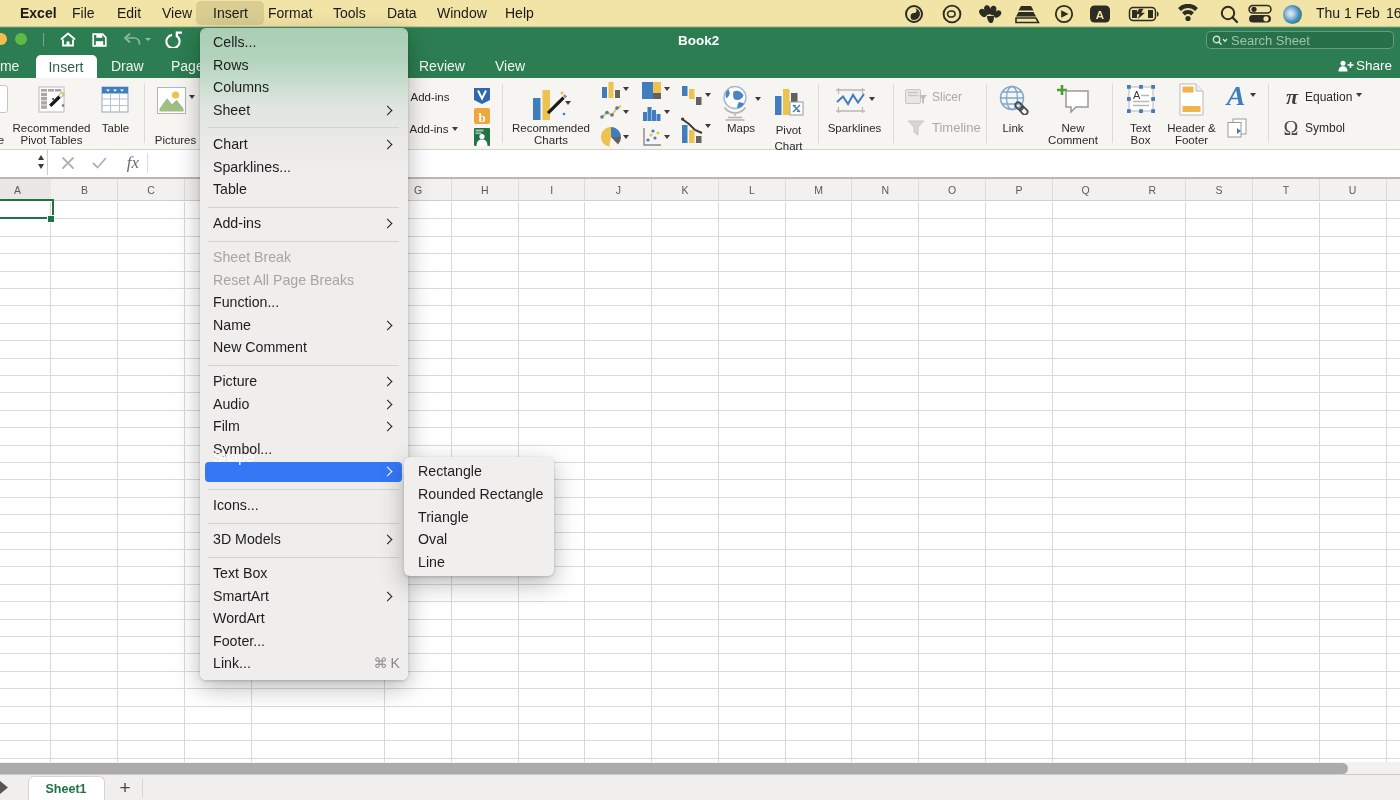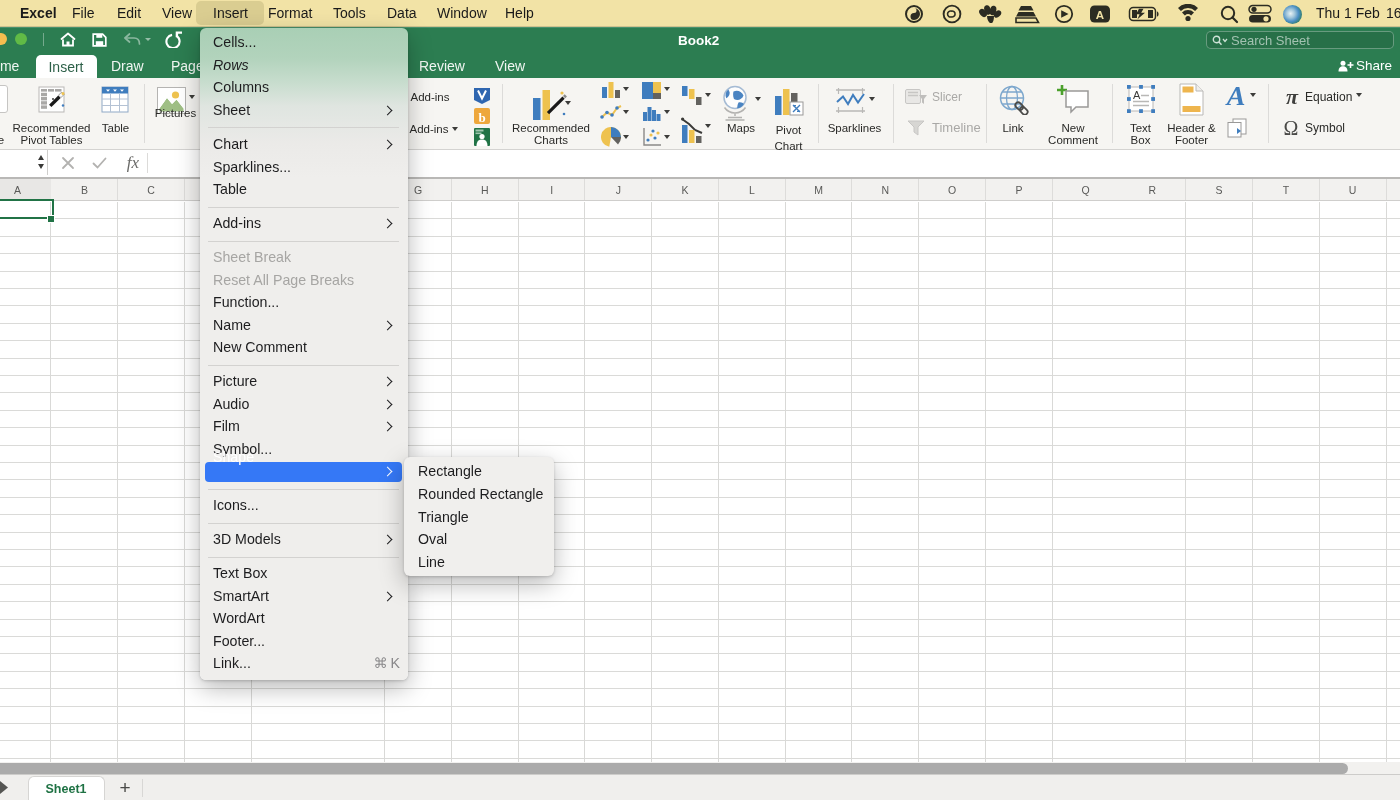--- a/index.html
+++ b/index.html
@@ -204,21 +204,21 @@
 
   <div class="rsep" style="left:144px;"></div>
 
   <svg class="abs" style="left:157px;top:8.5px;" width="29" height="27" viewBox="0 0 29 27">
     <rect x="0.5" y="0.5" width="28" height="26" fill="#fff" stroke="#b5b4b2"></rect>
     <circle cx="18.5" cy="8" r="3.6" fill="#eec24f"></circle>
     <path d="M2.5 22 L10 11.5 L15 17.5 L19.5 13 L26.5 22 z" fill="#8cb46f"></path>
     <path d="M2.5 24.5 H26.5 V22 L19.5 13 L15 17.5 L10 11.5 L2.5 22 z" fill="#9fbf85"></path>
   </svg>
   <div class="dar" style="left:189px;top:17px;"></div>
-  <div class="rlab" style="left:175.5px;top:29px;">Pictures</div>
+  <div class="rlab" style="left:175.5px;top:56px;">Pictures</div>
 
   <div class="rlab" style="left:430px;top:13px;">Add-ins</div>
   <div class="rlab" style="left:429px;top:45px;">Add-ins</div>
   <div class="dar" style="left:452px;top:48.5px;"></div>
   <svg class="abs" style="left:472px;top:9px;" width="20" height="60" viewBox="0 0 20 60">
     <path d="M2 1 h16 v12 l-8 4 l-8 -4 z" fill="#2f66b0"></path>
     <path d="M6 3.5 l4 8 l4 -8" fill="none" stroke="#fff" stroke-width="2"></path>
     <rect x="2" y="21" width="16" height="16" rx="2" fill="#eea73c"></rect>
     <text x="10" y="34.5" font-size="13" font-weight="bold" fill="#fff" text-anchor="middle" font-family="Liberation Serif">b</text>
     <rect x="2" y="41" width="16" height="18" rx="1" fill="#217346"></rect>
@@ -456,21 +456,21 @@
   <div class="abs" style="left:27.5px;top:0.5px;width:77px;height:25px;background:#fff;border:1px solid #d6d5d3;border-bottom:none;border-radius:6px 6px 0 0;text-align:center;line-height:25px;font-size:12.5px;font-weight:bold;color:#1f7244;">Sheet1</div>
   <div class="abs" style="left:115px;top:2px;width:20px;height:22px;font-size:19px;color:#4a4a48;text-align:center;line-height:22px;font-weight:300;">+</div>
   <div class="abs" style="left:142px;top:4px;width:1px;height:18px;background:#d8d7d5;"></div>
   <svg class="abs" style="left:0px;top:6px;" width="10" height="13" viewBox="0 0 10 13">
     <path d="M0 0 L8 6.5 L0 13 z" fill="#555553"></path>
   </svg>
 </div>
 
 <div id="menu">
   <div class="mitem" style="top:3.25px;">Cells...</div>
-  <div class="mitem" style="top:25.75px;font-style:italic;">Rows</div>
+  <div class="mitem" style="top:25.75px;">Rows</div>
   <div class="mitem" style="top:48.25px;">Columns</div>
   <div class="mitem" style="top:70.75px;">Sheet</div>
     <div class="chev" style="left:184px;top:78.5px;"></div>
   <div class="msep" style="top:99px;"></div>
   <div class="mitem" style="top:105.25px;">Chart</div>
     <div class="chev" style="left:184px;top:113px;"></div>
   <div class="mitem" style="top:127.75px;">Sparklines...</div>
   <div class="mitem" style="top:150.25px;">Table</div>
   <div class="msep" style="top:178.5px;"></div>
   <div class="mitem" style="top:184.25px;">Add-ins</div>

